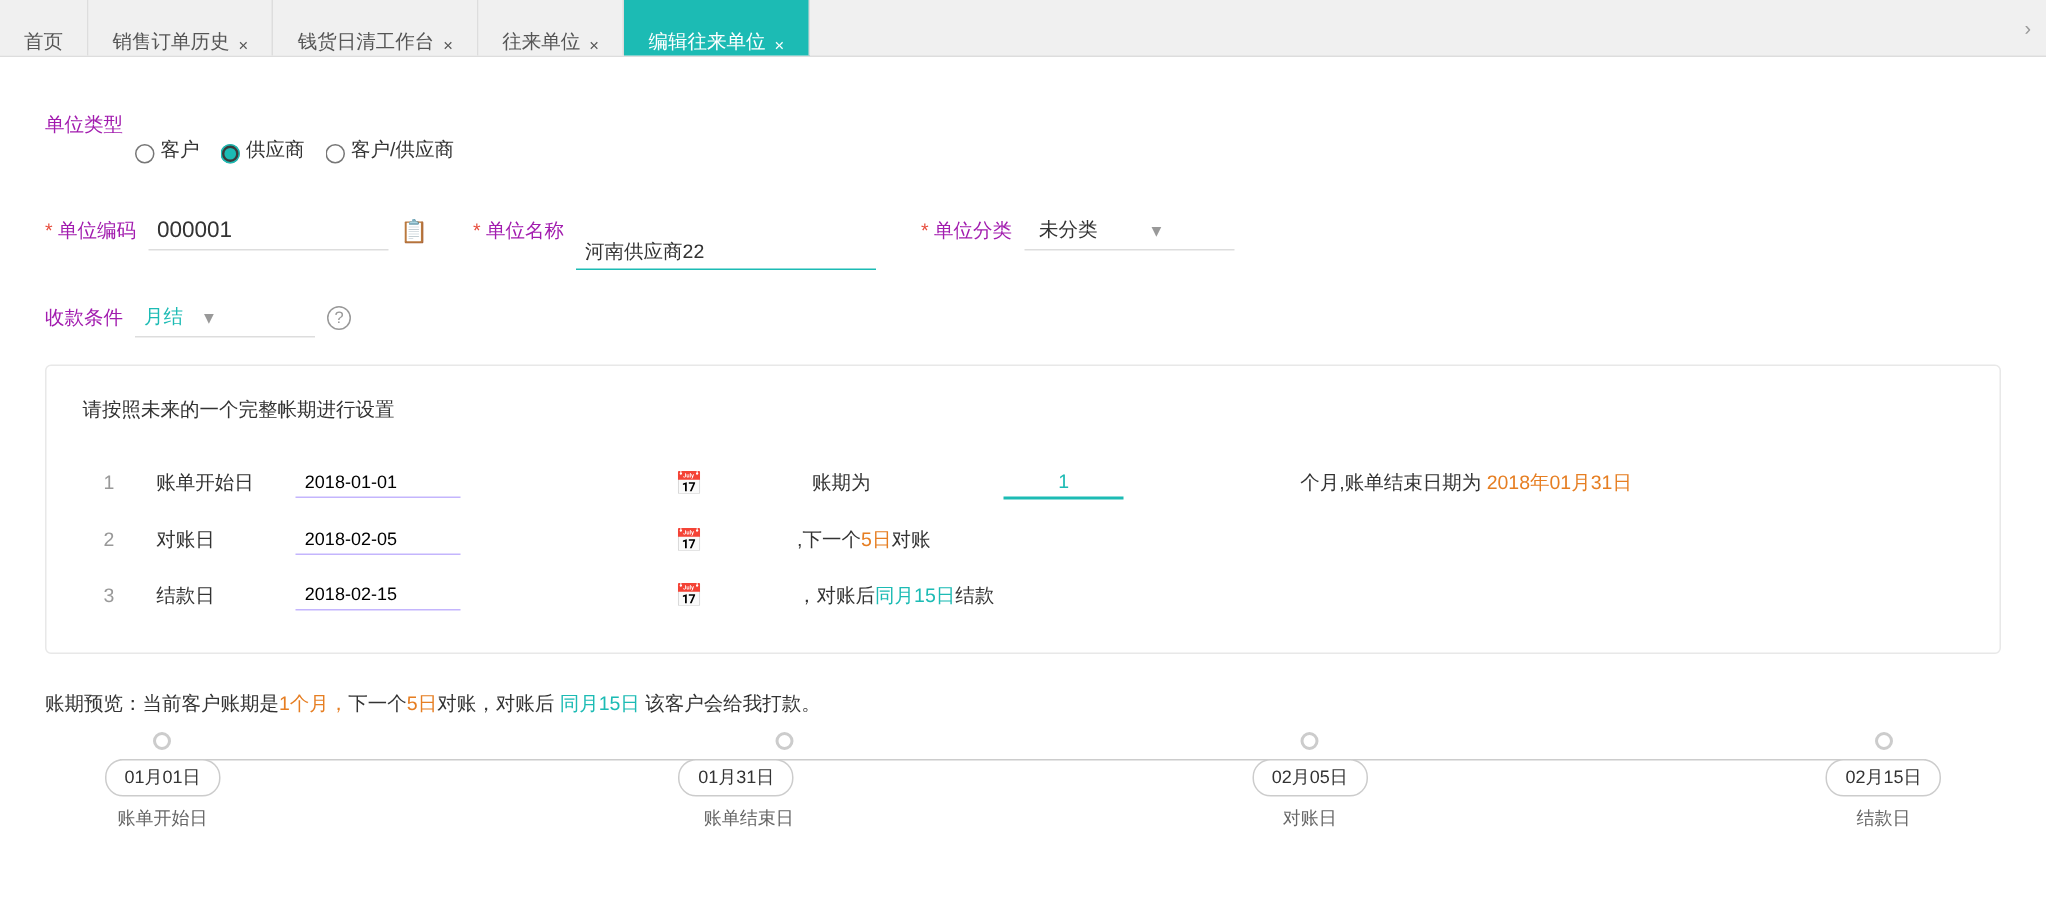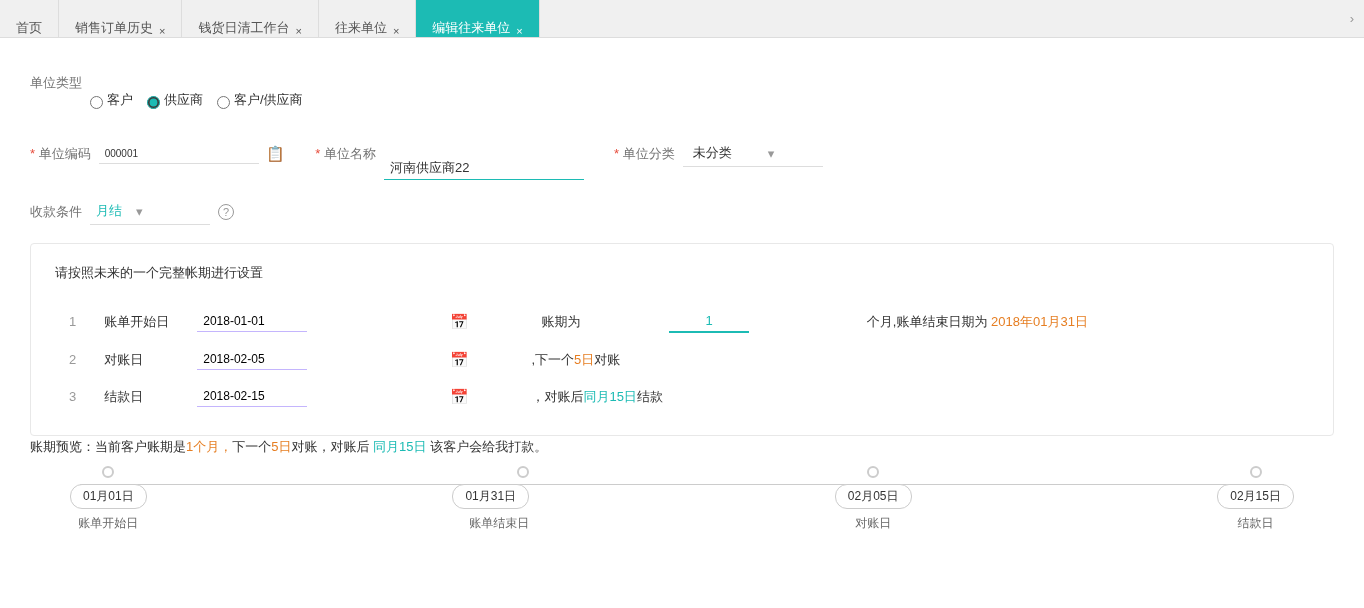--- a/index.html
+++ b/index.html
@@ -55,21 +55,21 @@
       align-items: center;
       margin-bottom: 18px;
       gap: 30px;
     }
     .form-field {
       display: flex;
       align-items: center;
       gap: 8px;
     }
     .field-label {
-      color: #737373;
+      color: #a21caf;
       white-space: nowrap;
     }
     .required::before {
       content: '* ';
       color: #e74c3c;
     }
     .radio-group {
       display: flex;
       align-items: center;
       gap: 14px;
@@ -80,21 +80,21 @@
       gap: 4px;
       cursor: pointer;
       margin-top: 35px;
     }
     input[type="radio"] { accent-color: #1cbbb4; }
 
     .text-input {
       border: none;
       border-bottom: 1px solid #ddd;
       padding: 4px 6px;
-      font-size: 10px;
+      font-size: 15px;
       color: #333;
       outline: none;
       width: 160px;
     }
 
     .name-input {
       width: 200px;
       border: none;
       border-bottom: 1px solid #1cbbb4;
       padding: 4px 6px;
@@ -127,21 +127,21 @@
       color: #1cbbb4;
       cursor: pointer;
       font-size: 15px;
     }
 
     
     .section-box {
       border: 1px solid #e8e8e8;
       border-radius: 4px;
       padding: 20px 24px;
-      margin-bottom: 2px;
+      margin-bottom: 24px;
     }
     .section-title {
       font-size: 13px;
       color: #333;
       margin-bottom: 20px;
     }
 
     
     .steps-table {
       width: 100%;

